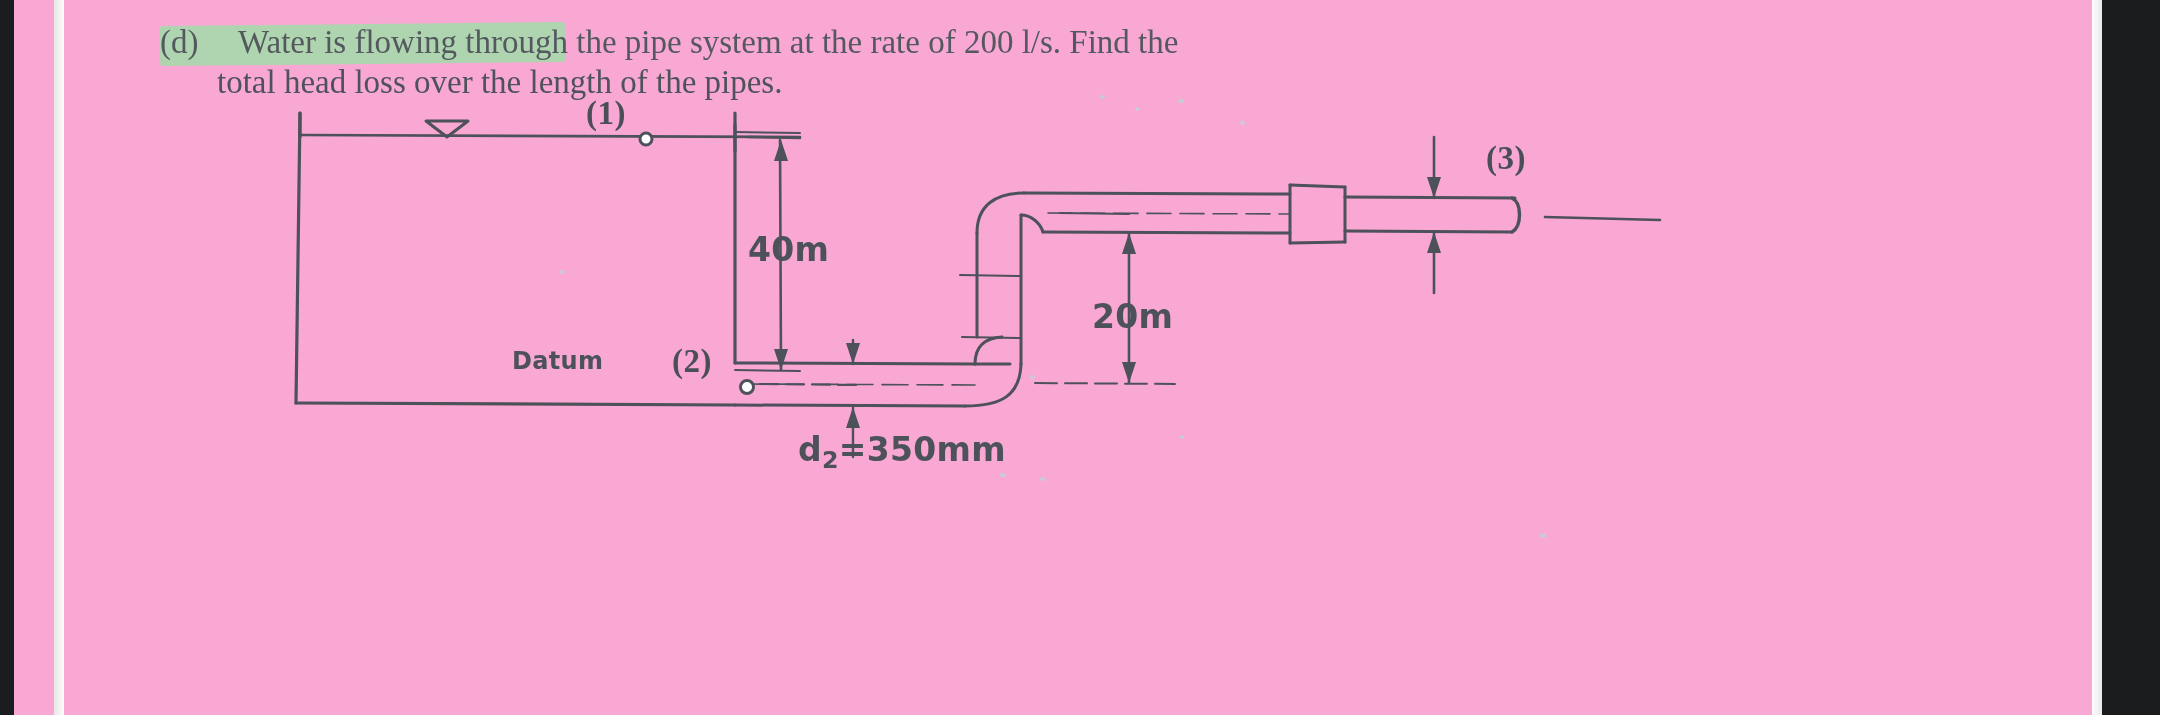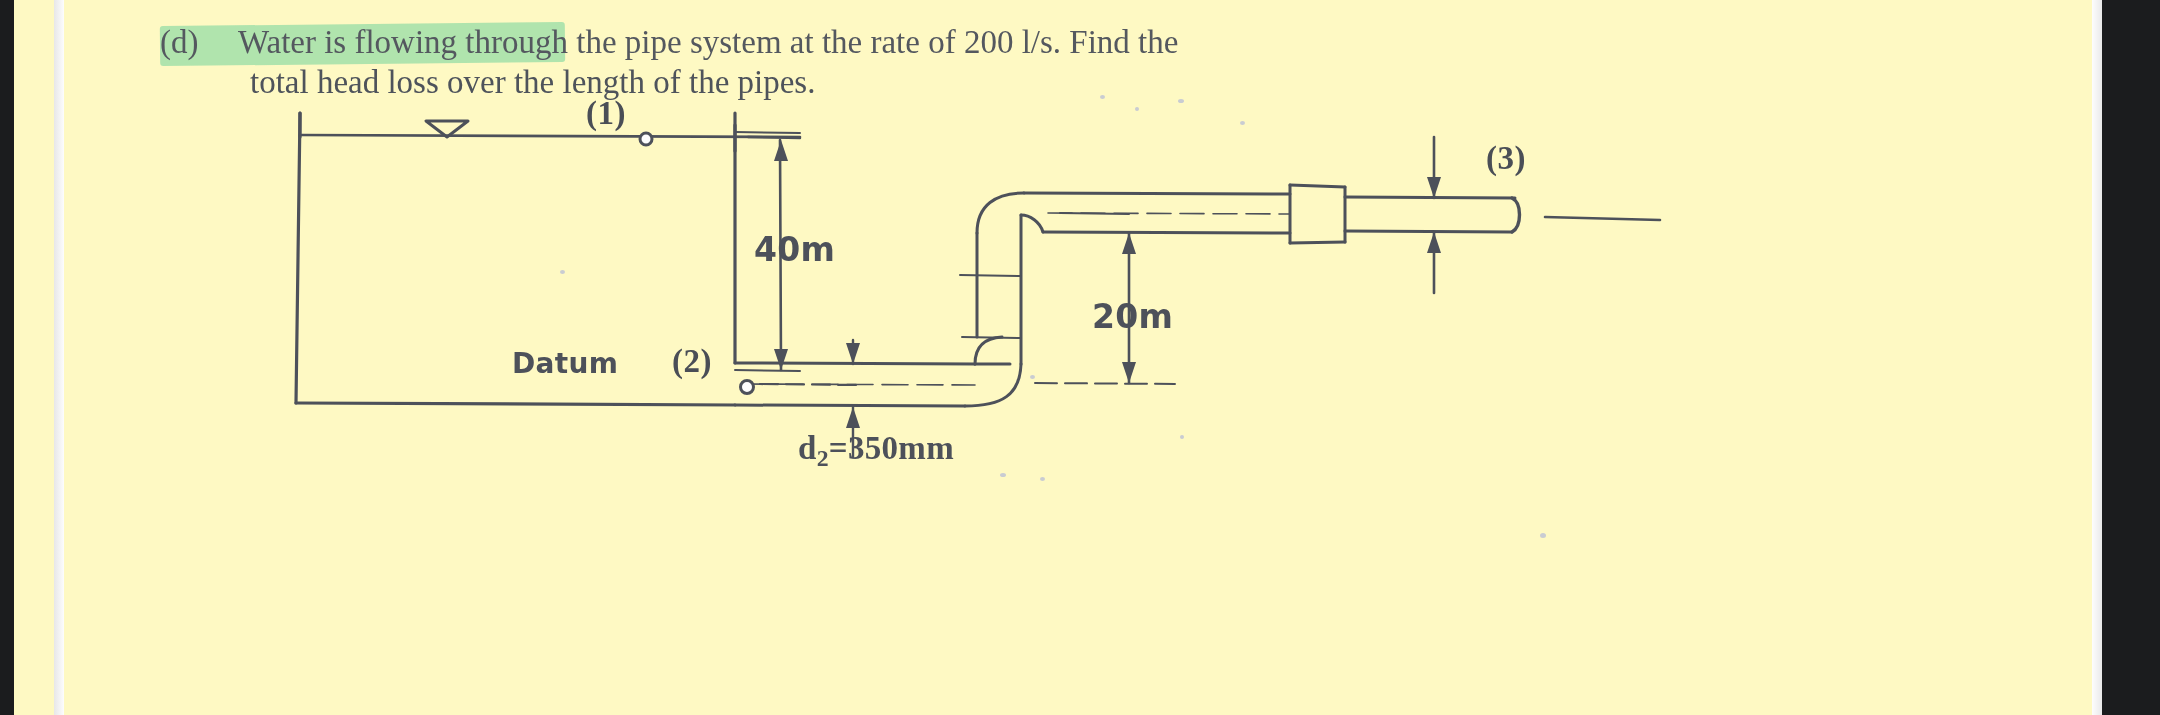--- a/index.html
+++ b/index.html
@@ -4,21 +4,21 @@
 <style>
   html, body {
     margin: 0;
     padding: 0;
     background: #ffffff;
   }
   #page {
     position: relative;
     width: 2160px;
     height: 715px;
-    background: #fef9c3;
+    background: #f9a8d4;
     overflow: hidden;
     font-family: "Liberation Serif", serif;
   }
 
   
   .gutter {
     position: absolute;
     top: 0;
     height: 100%;
     background: #1b1c1e;
@@ -56,21 +56,21 @@
     top: 2px;
     width: 405px;
     height: 40px;
     background: #9fdfa8;
     opacity: .82;
     border-radius: 3px;
     transform: rotate(-0.6deg);
   }
   .qtext { position: relative; }
   .qline2 {
-    margin-left: 90px;
+    margin-left: 57px;
     color: #4e535b;
   }
   .marks {
     position: absolute;
     left: 1690px;
     top: 22px;
     color: #63666d;
     font-size: 33px;
     white-space: nowrap;
   }
@@ -90,21 +90,21 @@
     font-family: "Liberation Serif", serif;
   }
   .dlabel.serif-paren {
     font-size: 33px;
     font-weight: 700;
     letter-spacing: .5px;
   }
   .dlabel.bold-sans {
     font-family: "DejaVu Sans", sans-serif;
     font-weight: 700;
-    font-size: 28px;
+    font-size: 24px;
     color: #4d515a;
     letter-spacing: .3px;
   }
   .dlabel sub {
     font-size: .72em;
     vertical-align: -0.28em;
   }
   
   .speck {
     position: absolute;
@@ -220,25 +220,25 @@
 
     
     <div class="dlabel serif-paren" style="left:586px; top:10px;">(1)</div>
 
     <div class="dlabel serif-paren" style="left:672px; top:258px;">(2)</div>
 
     <div class="dlabel serif-paren" style="left:1486px; top:55px;">(3)</div>
 
     <div class="dlabel bold-sans" style="left:512px; top:262px;">Datum</div>
 
-    <div class="dlabel bold-sans" style="left:748px; top:145px; font-size:33px;margin-left:6px;">40m</div>
+    <div class="dlabel bold-sans" style="left:748px; top:145px; font-size:33px;">40m</div>
 
     <div class="dlabel bold-sans" style="left:1092px; top:180px; font-size:33px;margin-top:32px;">20m</div>
 
-    <div class="dlabel bold-sans" style="left:798px; top:345px; font-size:33px;font-family:Liberation Serif, serif;"><span>d</span><sub>2</sub><span>=350mm</span></div>
+    <div class="dlabel bold-sans" style="left:798px; top:345px; font-size:33px;"><span>d</span><sub>2</sub><span>=350mm</span></div>
 
 
     
     <div class="speck" style="left:1100px; top:10px;  width:5px; height:4px;"></div>
     <div class="speck" style="left:1135px; top:22px;  width:4px; height:4px;"></div>
     <div class="speck" style="left:1178px; top:14px;  width:6px; height:4px;"></div>
     <div class="speck" style="left:1240px; top:36px;  width:5px; height:4px;"></div>
     <div class="speck" style="left:560px;  top:185px; width:5px; height:4px;"></div>
     <div class="speck" style="left:1030px; top:290px; width:5px; height:4px;"></div>
     <div class="speck" style="left:1000px; top:388px; width:6px; height:4px;"></div>

